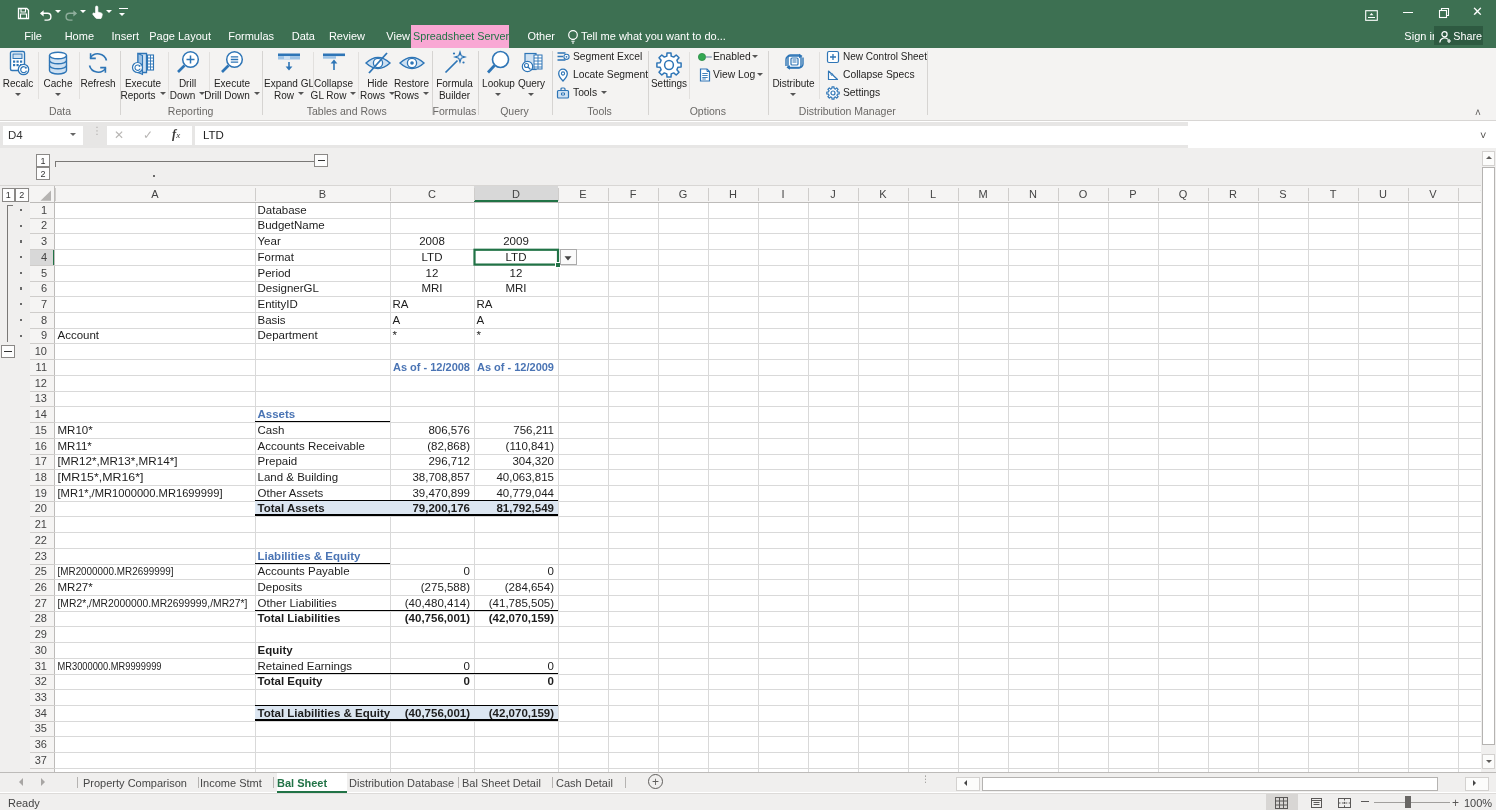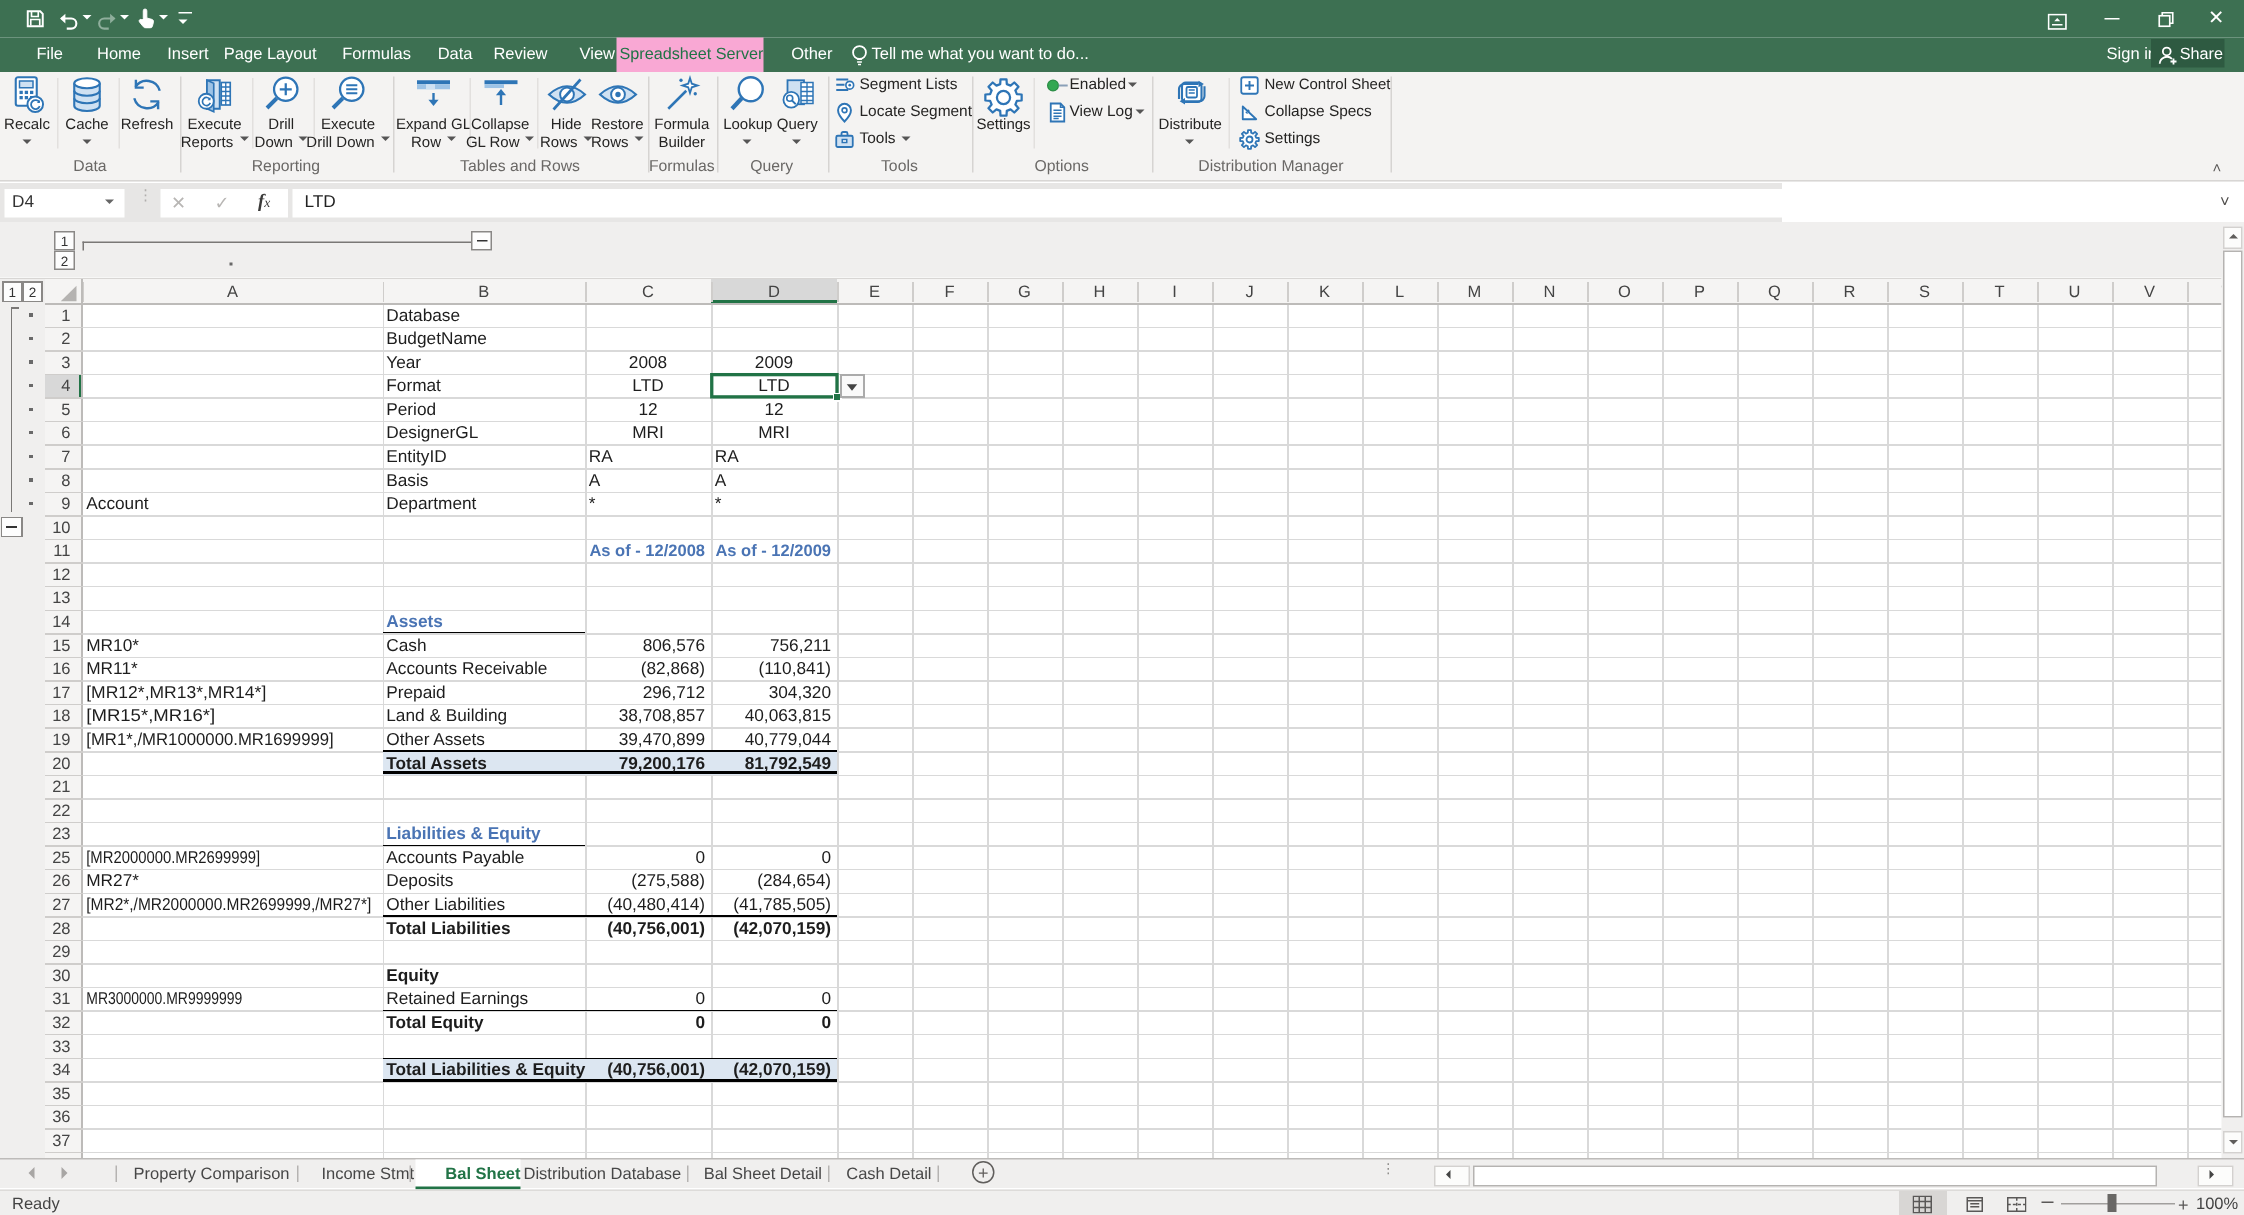--- a/index.html
+++ b/index.html
@@ -19,21 +19,21 @@
 .bsep{position:absolute;top:4px;width:1px;height:47px;background:#e2e0de}
 .glbl{position:absolute;top:57px;width:140px;text-align:center;font-size:10.5px;color:#6a6866;white-space:nowrap}
 .fbar{position:absolute;left:0;top:121.5px;width:1188px;height:26.5px;background:#e7e6e5}
 .fbox{position:absolute;top:4.5px;height:19px;background:#fff}
 .strip{position:absolute;left:0;top:148px;width:1496px;height:37px;background:#f0efee}
 .obtn{position:absolute;width:14px;height:13px;background:#fdfdfd;border:1px solid #8a8886;font-size:9px;color:#333;text-align:center;line-height:12px}
 .gridsvg{position:absolute;left:0;top:185px}
 .vscroll{position:absolute;left:1481px;top:148px;width:15px;height:624px;background:#f0efee}
 .sbox{position:absolute;background:#fcfcfb;border:1px solid #d3d1cf}
 .tabbar{position:absolute;left:0;top:772px;width:1496px;height:20px;background:#f0efee;border-top:1px solid #bdbbb9}
-.stab{position:absolute;top:0;height:19px;font-size:11px;color:#474747;text-align:right;line-height:20px;white-space:nowrap}
+.stab{position:absolute;top:0;height:19px;font-size:11px;color:#474747;text-align:left;line-height:20px;white-space:nowrap}
 .stab.active{background:#fff;color:#217346;font-weight:bold;border-bottom:2.5px solid #217346;height:19.5px}
 .tsep{position:absolute;top:4px;width:1px;height:11px;background:#b5b3b1}
 .statusbar{position:absolute;left:0;top:792.5px;width:1496px;height:17.5px;background:#f0efee;border-top:1px solid #dddbd9}
 .wseg{font-size:11.5px;color:#fff}
 </style></head><body>
 
 <div class="titlebar">
  <div class="abs" style="left:17px;top:6px"><svg class="" width="13" height="13" viewBox="0 0 13 13" xmlns="http://www.w3.org/2000/svg">
         <path d="M1.5 1.5h8.3l1.7 1.7v8.3H1.5z" fill="none" stroke="#fff" stroke-width="1.3"></path>
 <path d="M4 2v3h4.5V2M3.5 11V7h6v4" fill="none" stroke="#fff" stroke-width="1.1"></path>
@@ -227,21 +227,21 @@
       </svg></div>
 <div class="blbl" style="left:486.5px;top:30.0px">Query</div>
 <div class="crt" style="left:528.0px;top:45.0px;border-top-color:#555"></div>
 <div class="gsep" style="left:551.7px"></div>
 <div class="glbl" style="left:444.5px">Query</div>
 <div class="sicon" style="left:556px;top:2.5px"><svg class="" width="14" height="14" viewBox="0 0 14 14" xmlns="http://www.w3.org/2000/svg">
         <path d="M1.5 3h8M1.5 6.5h5.5M1.5 10h8" stroke="#2e75b6" stroke-width="1.4"></path>
 <circle cx="10.5" cy="6.8" r="2.6" fill="#fff" stroke="#2e75b6" stroke-width="1.1"></circle>
         <circle cx="10.5" cy="6.8" r="0.9" fill="#2e75b6"></circle>
       </svg></div>
-<div class="slbl" style="left:573px;top:1.5px">Segment Lists</div>
+<div class="slbl" style="left:573px;top:1.5px">Segment Excel</div>
 <div class="sicon" style="left:556px;top:20.5px"><svg class="" width="14" height="14" viewBox="0 0 14 14" xmlns="http://www.w3.org/2000/svg">
         <path d="M7 1.2a4.3 4.3 0 0 1 4.3 4.3C11.3 8.6 7 13 7 13S2.7 8.6 2.7 5.5A4.3 4.3 0 0 1 7 1.2z" fill="#fff" stroke="#2e75b6" stroke-width="1.3"></path>
 <circle cx="7" cy="5.5" r="1.6" fill="none" stroke="#2e75b6" stroke-width="1.1"></circle>
       </svg></div>
 <div class="slbl" style="left:573px;top:19.5px">Locate Segment</div>
 <div class="sicon" style="left:556px;top:38.5px"><svg class="" width="14" height="14" viewBox="0 0 14 14" xmlns="http://www.w3.org/2000/svg">
         <rect x="1.5" y="4.5" width="11" height="7.5" rx="1" fill="#cfe1f2" stroke="#2e75b6" stroke-width="1.2"></rect>
 <path d="M5 4.5V3a1 1 0 0 1 1-1h2a1 1 0 0 1 1 1v1.5" fill="none" stroke="#2e75b6" stroke-width="1.2"></path>
 <path d="M5.5 7h3v2h-3z" fill="#fff" stroke="#2e75b6" stroke-width="1"></path>
       </svg></div>

